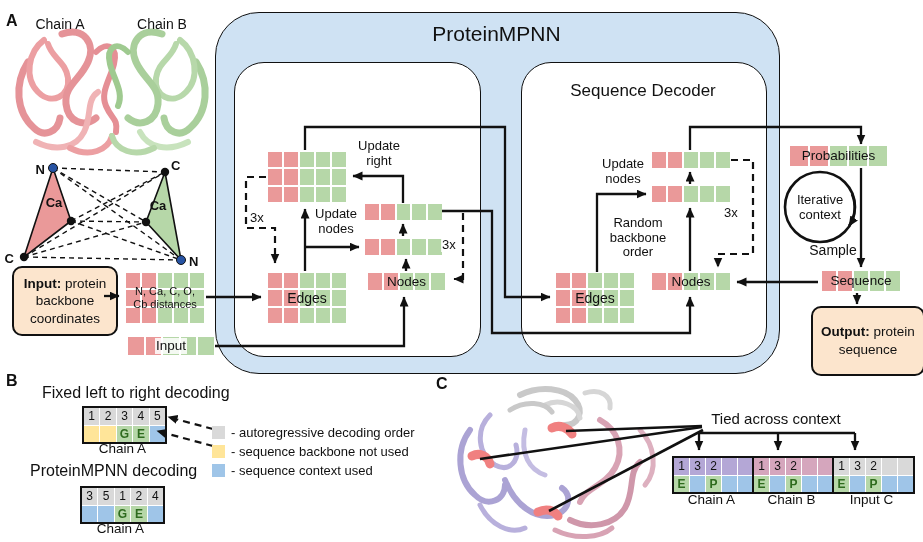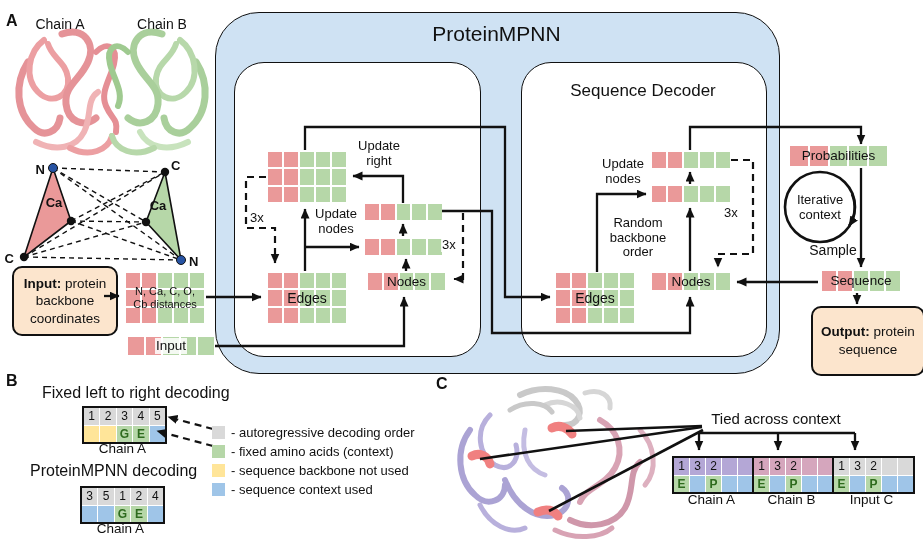--- a/index.html
+++ b/index.html
@@ -233,24 +233,20 @@
       <div class="cell bt" style="background: rgb(182, 215, 168); color: rgb(46, 107, 30);">E</div>
       <div class="cell bt" style="background: rgb(159, 197, 232); color: rgb(46, 107, 30);"></div>
     </div>
   <div class="lbl ctr" style="left:80px;top:521px;width:81px;height:16px;font-size:13.5px;">Chain A</div>
   <div class="abs" style="left:212px;top:423px;z-index:6;">
       <div class="legend-row">
         <div class="legend-sw" style="background: rgb(217, 217, 217);"></div>
         <div class="legend-tx">- autoregressive decoding order</div>
       </div>
       <div class="legend-row">
-        <div class="legend-sw" style="background: rgb(182, 215, 168);"></div>
-        <div class="legend-tx">- fixed amino acids (context)</div>
-      </div>
-      <div class="legend-row">
         <div class="legend-sw" style="background: rgb(255, 229, 153);"></div>
         <div class="legend-tx">- sequence backbone not used</div>
       </div>
       <div class="legend-row">
         <div class="legend-sw" style="background: rgb(159, 197, 232);"></div>
         <div class="legend-tx">- sequence context used</div>
       </div>
     </div>
 
   <div class="lbl panel-letter" style="left:436px;top:375px;">C</div>

